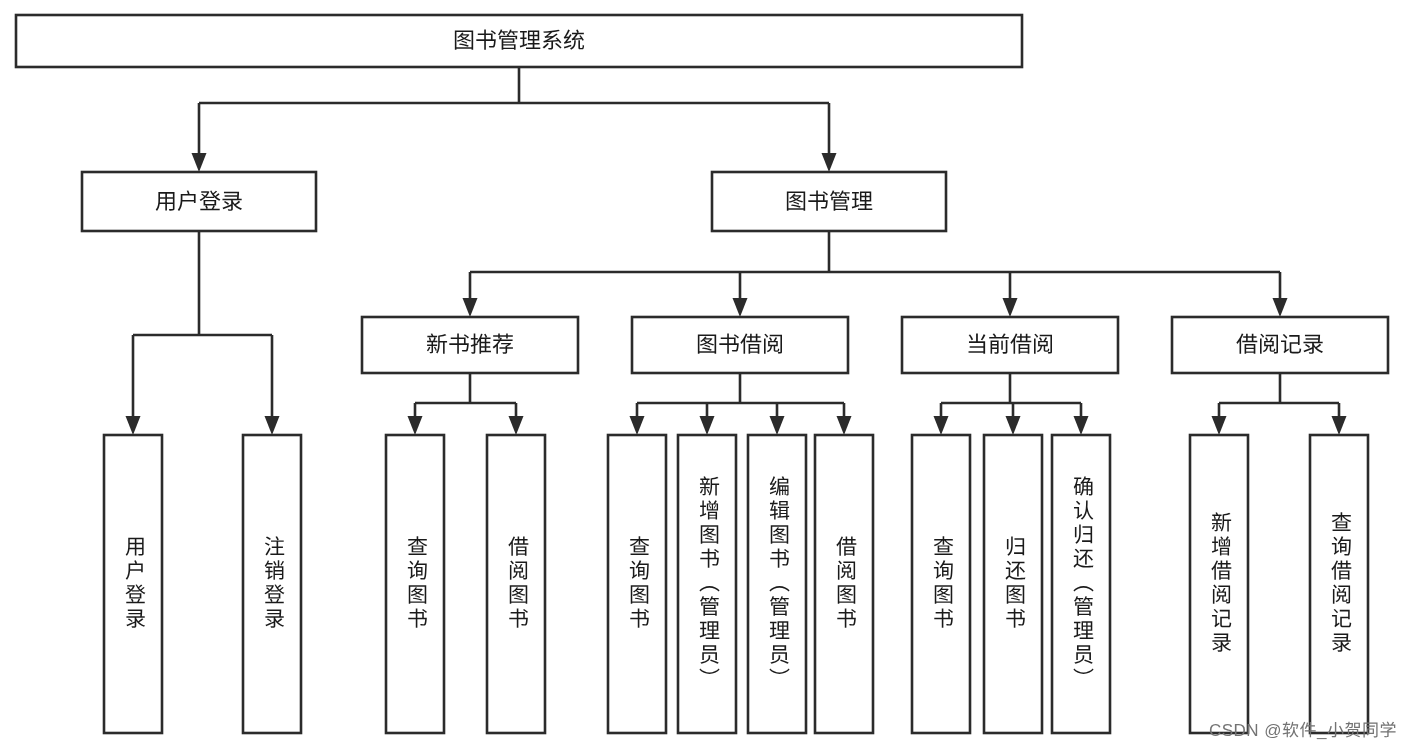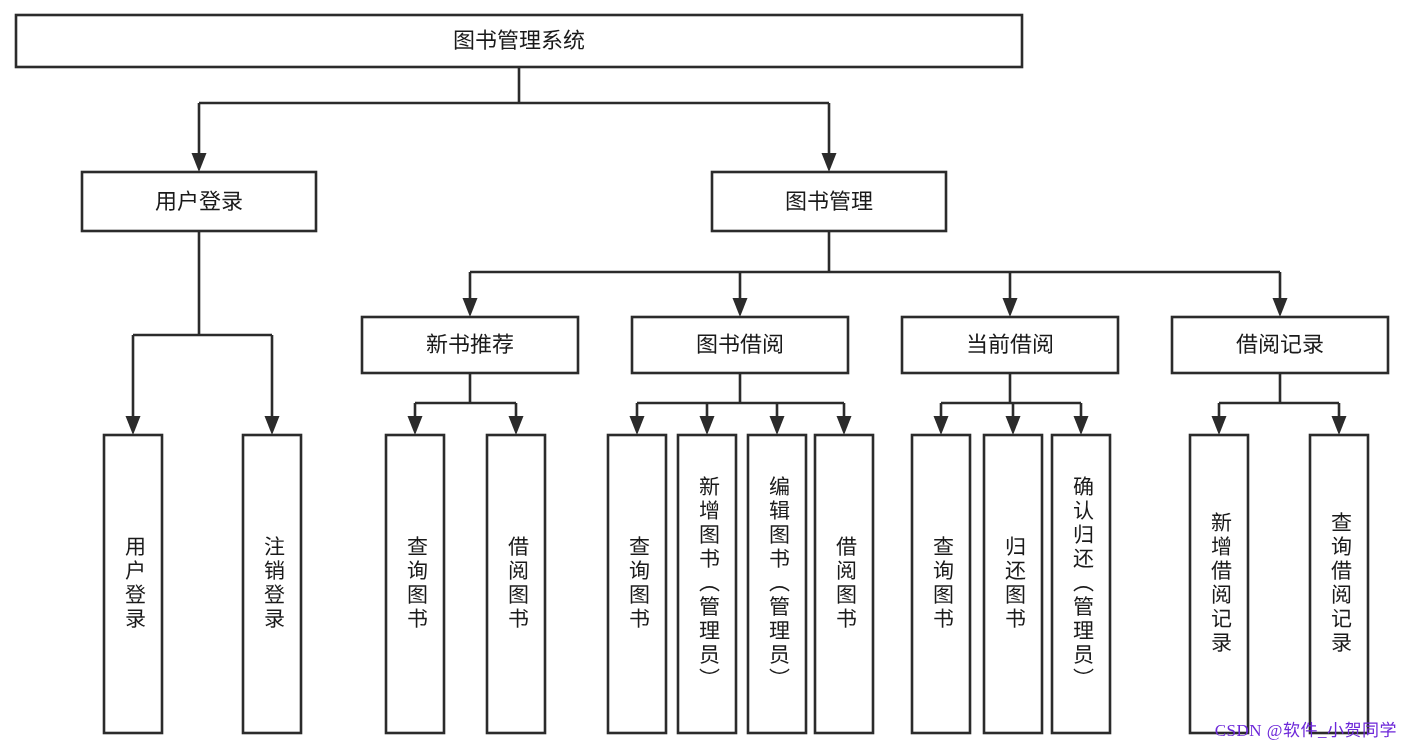--- a/index.html
+++ b/index.html
@@ -65,23 +65,23 @@
     font-family: "DejaVu Sans", "Liberation Sans", sans-serif;
     font-size: 21px;
     line-height: 1;
     color: #1a1a1a;
     white-space: nowrap;
   }
   #watermark {
     position: absolute;
     right: 8px;
     bottom: 6px;
-    font-family: Liberation Serif, serif;
+    font-family: Liberation Sans, sans-serif;
     font-size: 17px;
-    color: #6d28d9;
+    color: #737373;
     letter-spacing: 0.5px;
     white-space: nowrap;
     margin-top: 25px;
   }
 </style>
 </head>
 <body>
 
 <div id="diagram-root">
 

